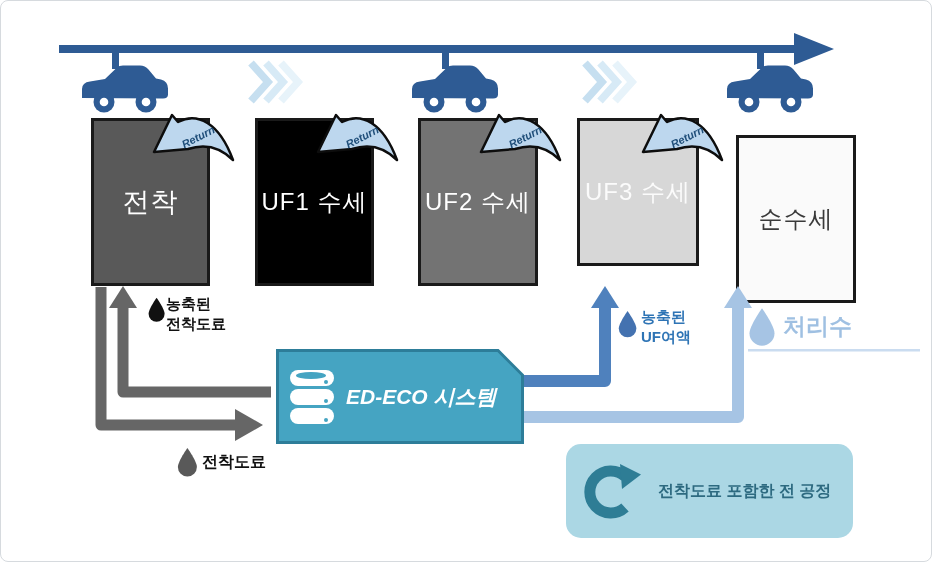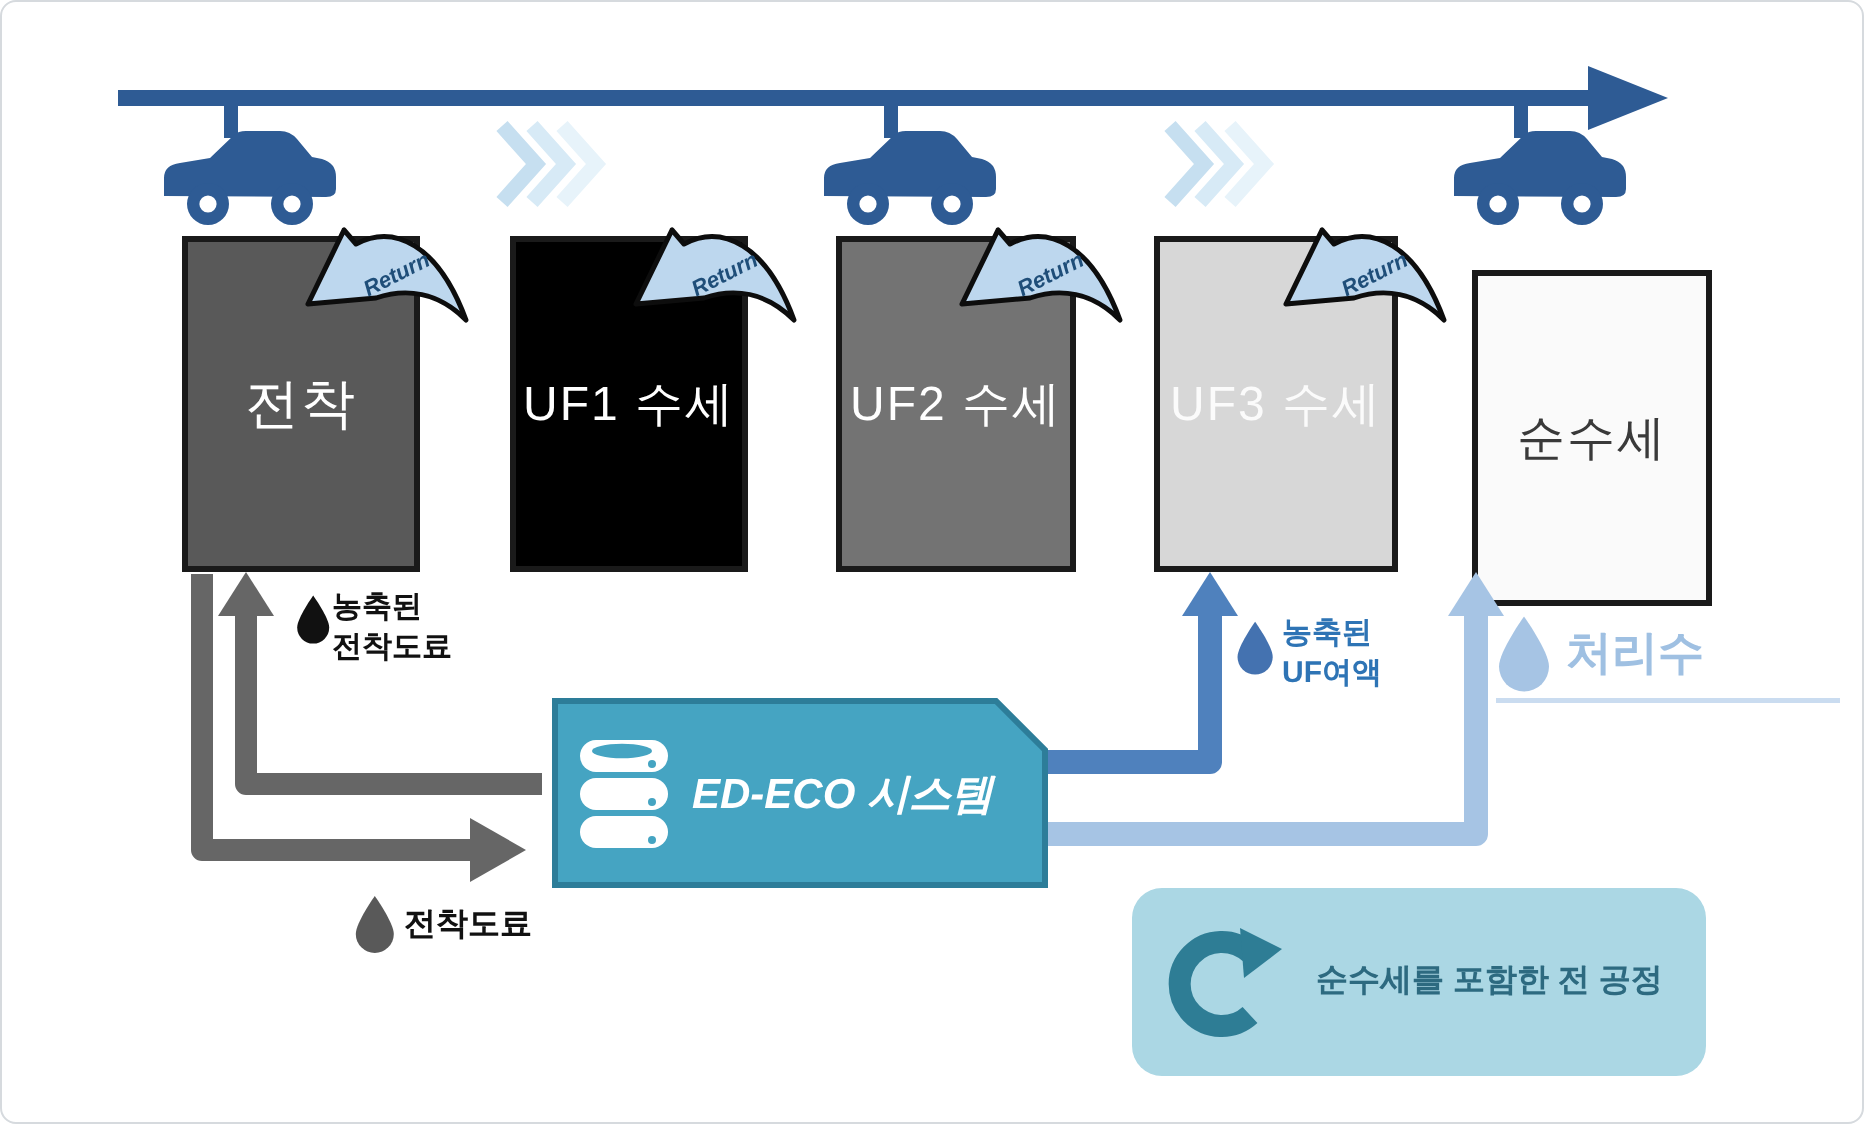--- a/index.html
+++ b/index.html
@@ -10,21 +10,21 @@
   }
   .tank{
     position:absolute;box-sizing:border-box;border:3px solid #1a1a1a;z-index:1;
     display:flex;align-items:center;justify-content:center;margin-left:32px;
   }
   .tank span{font-size:24px;letter-spacing:1px;}
   .tank1{left:58px;top:117px;width:119px;height:168px;}
   .tank1 span{font-size:27px;}
   .tank2{left:222px;top:117px;width:119px;height:168px;}
   .tank3{left:385px;top:117px;width:120px;height:168px;}
-  .tank4{left:544px;top:117px;width:122px;height:168px;}
+  .tank4{left:544px;top:117px;width:122px;height:148px;}
   .tank5{left:703px;top:134px;width:120px;height:168px;}
   #overlay{position:absolute;left:0;top:0;z-index:5;pointer-events:none;}
   .float-label{position:absolute;z-index:10;font-weight:bold;white-space:nowrap;}
   .lbl-conc-paint{left:165px;top:293px;font-size:15px;line-height:20px;}
   .lbl-ed-paint{left:201px;top:451px;font-size:16px;}
   .lbl-conc-uf{left:640px;top:306px;font-size:15px;line-height:20px;}
   .lbl-treated{left:782px;top:310px;font-size:23px;}
   .system-content{
     position:absolute;left:275px;top:348px;width:248px;height:95px;z-index:10;
     display:flex;align-items:center;padding-left:13px;box-sizing:border-box;gap:11px;
@@ -182,17 +182,17 @@
     </svg>
     <span class="syslabel" style="color: rgb(255, 255, 255);">ED-ECO 시스템</span>
   </div>
 
   <div class="note-box" style="background-color: rgb(171, 215, 228); color: rgb(45, 106, 128);">
     <svg width="58" height="58" viewBox="0 0 58 58">
       <path d="M41,14.5 A21,21 0 1 0 41,45.5" fill="none" stroke-width="11" stroke="#2e7d95"></path>
       <polygon points="36,2 57,12.5 38,27" fill="#2e7d95"></polygon>
     </svg>
     <div class="notetext">
-      <div>순수세를 포함한 전 공정</div>
+      <div>전착도료 포함한 전 공정</div>
     </div>
   </div>
 
 </div>
 
 </body></html>

